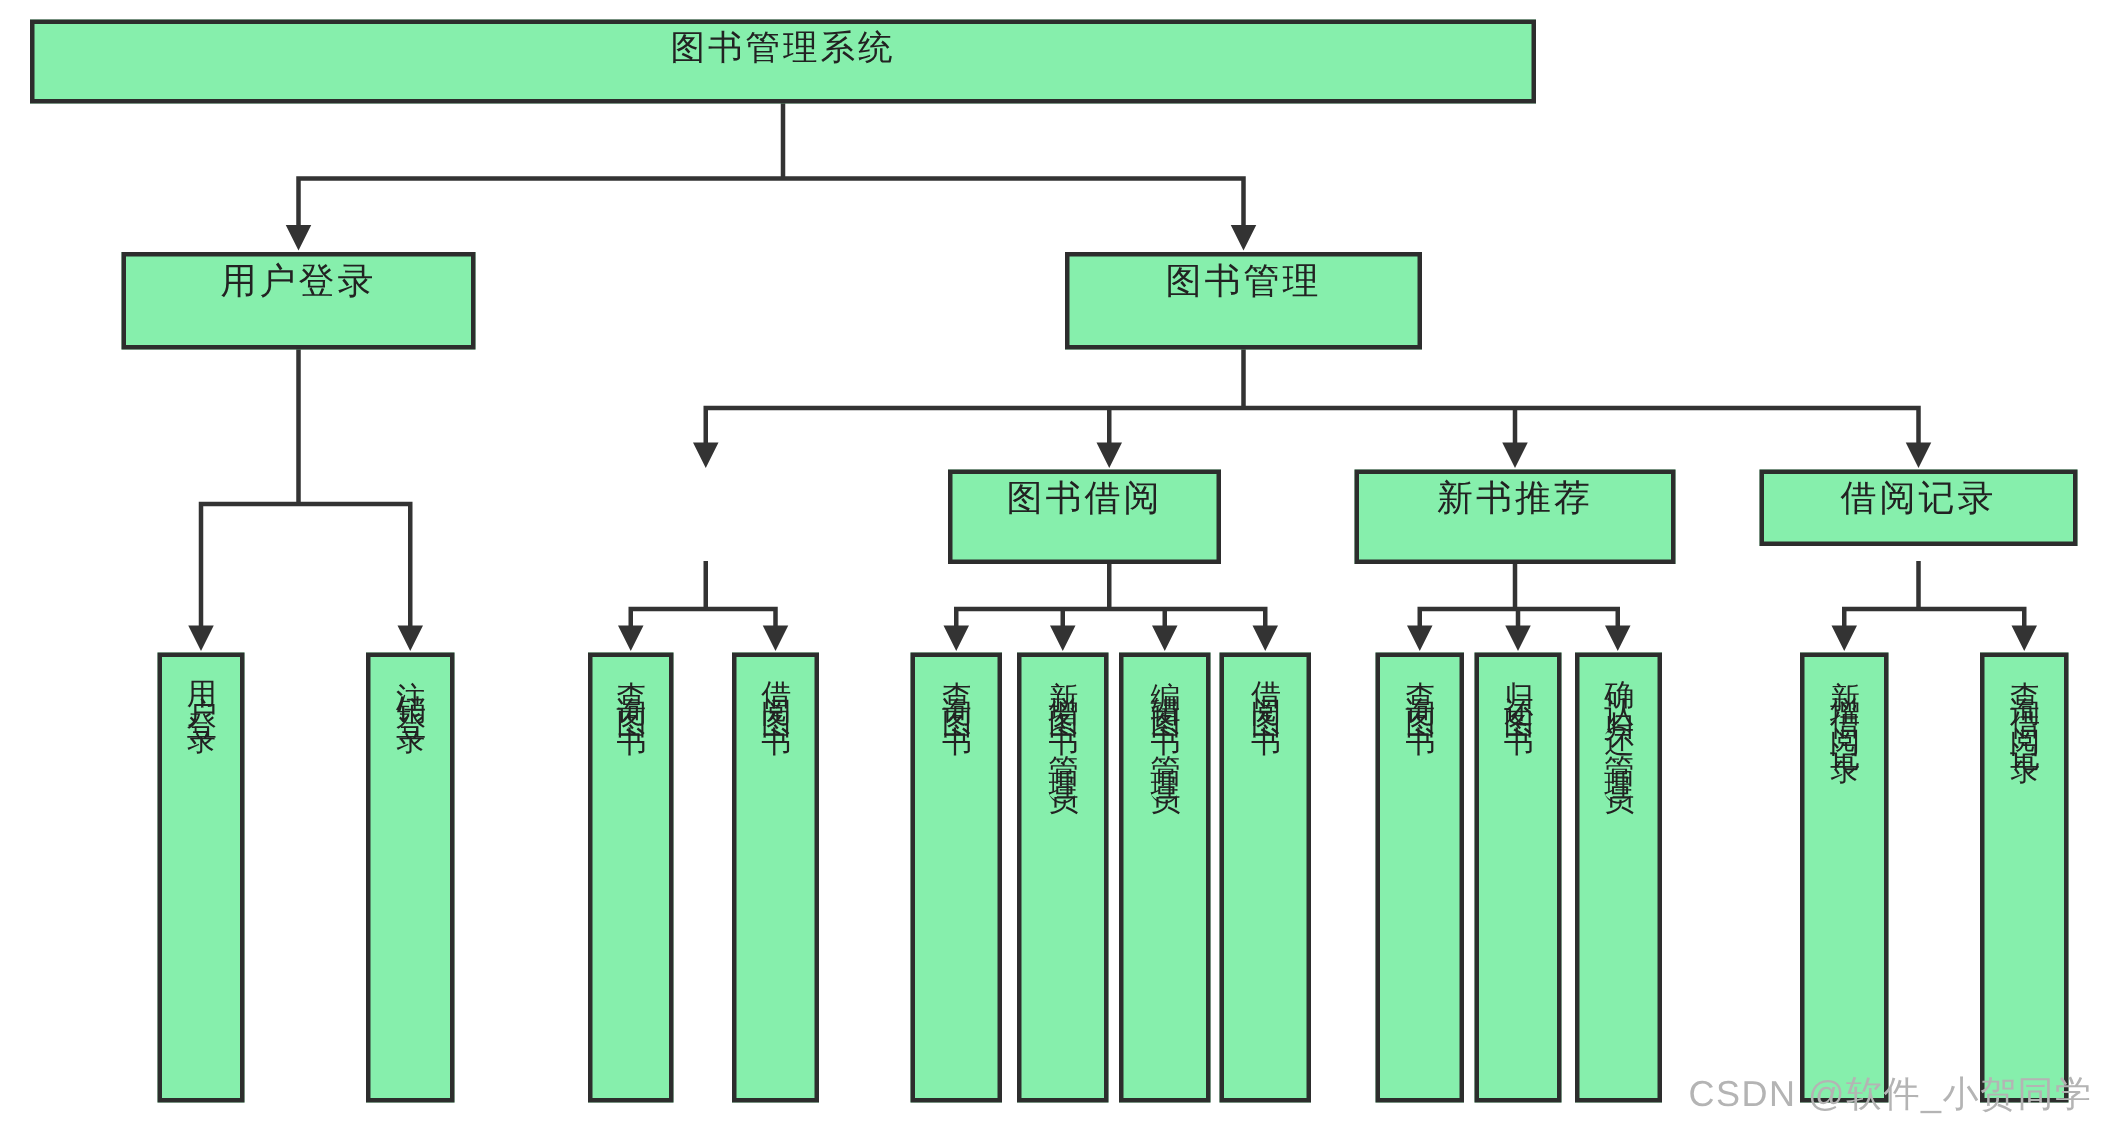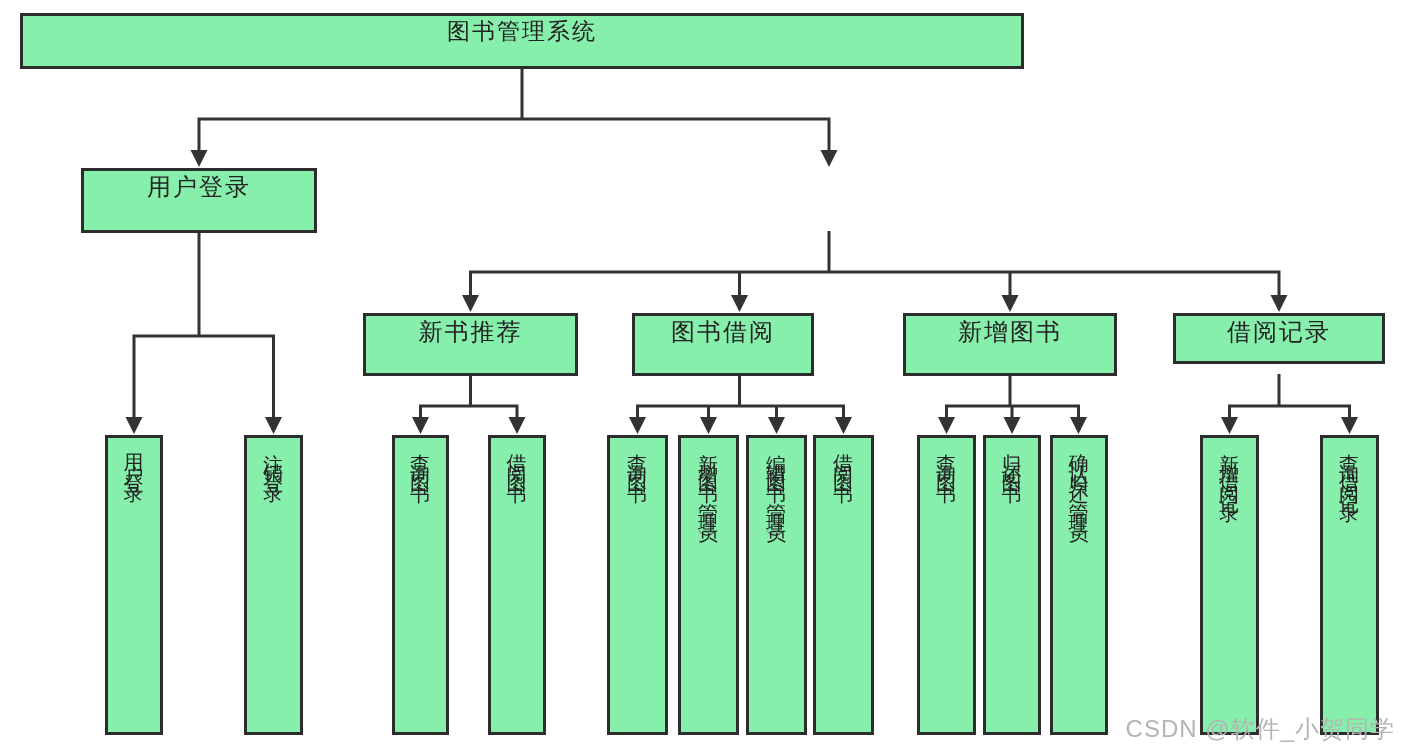--- a/index.html
+++ b/index.html
@@ -59,29 +59,29 @@
     <polygon points="1341,417 1358,417 1349.5,434"></polygon>
   </svg>
 
   <div class="node root" style="left:20px;top:13px;width:1004px;height:56px">
     <span class="lbl">图书管理系统</span>
   </div>
 
   <div class="node" style="left:81px;top:168px;width:236px;height:65px">
     <span class="lbl">用户登录</span>
   </div>
+  <div class="node" style="left:710px;top:168px;width:238px;height:65px">
+    <span class="lbl">图书管理</span>
+  </div>
 
-  <div class="node" style="left:363px;top:313px;width:215px;height:63px">
-    <span class="lbl">新书推荐</span>
-  </div>
   <div class="node" style="left:632px;top:313px;width:182px;height:63px">
     <span class="lbl">图书借阅</span>
   </div>
   <div class="node" style="left:903px;top:313px;width:214px;height:63px">
-    <span class="lbl">新增图书</span>
+    <span class="lbl">新书推荐</span>
   </div>
   <div class="node" style="left:1173px;top:313px;width:212px;height:51px">
     <span class="lbl">借阅记录</span>
   </div>
 
   <div class="node leaf" style="left:105px;top:435px;width:58px;height:300px">
     <span class="lbl">用户登录</span>
   </div>
   <div class="node leaf" style="left:244px;top:435px;width:59px;height:300px">
     <span class="lbl">注销登录</span>

